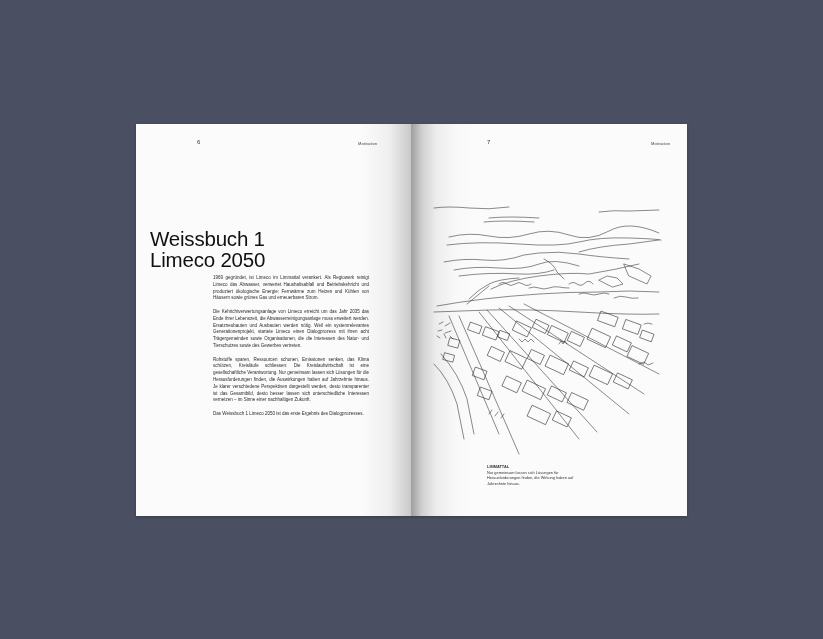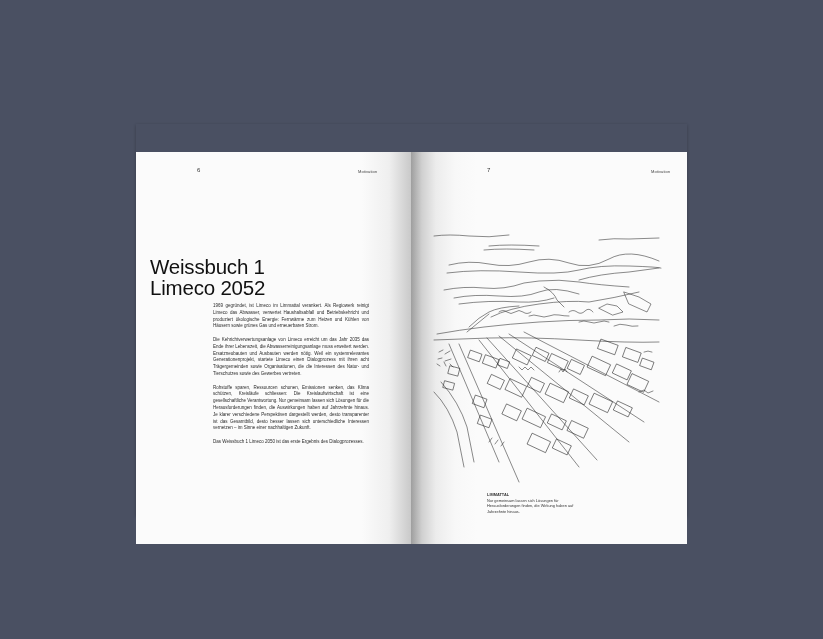--- a/index.html
+++ b/index.html
@@ -2,21 +2,21 @@
 <html><head>
 <meta charset="utf-8">
 <style>
   html, body { margin: 0; padding: 0; }
   body {
     width: 823px; height: 639px; background: #4a5062; position: relative; overflow: hidden;
     font-family: "Liberation Sans", "DejaVu Sans", sans-serif; color: #1b1b1b;
   }
   .spread { position: absolute; left: 136px; top: 124px; width: 551px; height: 392px;
     box-shadow: 0 1px 3px rgba(0,0,0,0.25); }
-  .page { position: absolute; top: 0; height: 392px; background: #fbfbfb; overflow: hidden; margin-top: 28px; }
+  .page { position: absolute; top: 0; height: 392px; background: #fbfbfb; overflow: hidden; }
   .page-left { left: 0; width: 275px;
     background: linear-gradient(to right, #fbfbfb 0%, #fbfbfb 82%, #efefef 92%, #c9c9c9 100%); }
   .page-right { left: 275px; width: 276px;
     background: linear-gradient(to right, #9e9e9e 0%, #d0d0d0 4%, #ececec 9%, #f8f8f8 16%, #fbfbfb 24%, #fbfbfb 100%); }
   .folio { position: absolute; font-size: 6px; color: #333; }
   .runhead { position: absolute; font-size: 4px; color: #444; letter-spacing: 0.1px; }
   .title { position: absolute; left: 14px; top: 104px; font-size: 20.5px; line-height: 21px;
     font-weight: 400; letter-spacing: -0.2px; color: #111; margin: 0; }
   .body { position: absolute; left: 77px; top: 151px; width: 156px; font-size: 4.5px; line-height: 6.8px;
     color: #2a2a2a; text-align: justify; }
@@ -29,21 +29,21 @@
 <body>
 
 <div class="spread">
 
   <div class="page page-left">
     <span class="folio" style="left:61px; top:15px;">6</span>
     <span class="runhead" style="left:222px; top:17px;">Motivation</span>
 
     <h1 class="title">
       <span style="display:block">Weissbuch 1</span>
-      <span style="display:block">Limeco 2052</span>
+      <span style="display:block">Limeco 2050</span>
     </h1>
 
     <div class="body">
       <p>1969 gegründet, ist Limeco im Limmattal verankert. Als Regiowerk reinigt Limeco das Abwasser, verwertet Haushaltsabfall und Betriebskehricht und produziert ökologische Energie: Fernwärme zum Heizen und Kühlen von Häusern sowie grünes Gas und erneuerbaren Strom.</p>
       <p>Die Kehrichtverwertungsanlage von Limeco erreicht um das Jahr 2035 das Ende ihrer Lebenszeit, die Abwasserreinigungsanlage muss erweitert werden. Ersatzneubauten und Ausbauten werden nötig. Weil ein systemrelevantes Generationenprojekt, startete Limeco einen Dialogprozess mit ihren acht Trägergemeinden sowie Organisationen, die die Interessen des Natur- und Tierschutzes sowie des Gewerbes vertreten.</p>
       <p>Rohstoffe sparen, Ressourcen schonen, Emissionen senken, das Klima schützen, Kreisläufe schliessen: Die Kreislaufwirtschaft ist eine gesellschaftliche Verantwortung. Nur gemeinsam lassen sich Lösungen für die Herausforderungen finden, die Auswirkungen haben auf Jahrzehnte hinaus. Je klarer verschiedene Perspektiven dargestellt werden, desto transparenter ist das Gesamtbild, desto besser lassen sich unterschiedliche Interessen vernetzen – im Sinne einer nachhaltigen Zukunft.</p>
       <p>Das Weissbuch 1 Limeco 2050 ist das erste Ergebnis des Dialogprozesses.</p>
     </div>
   </div>
 

